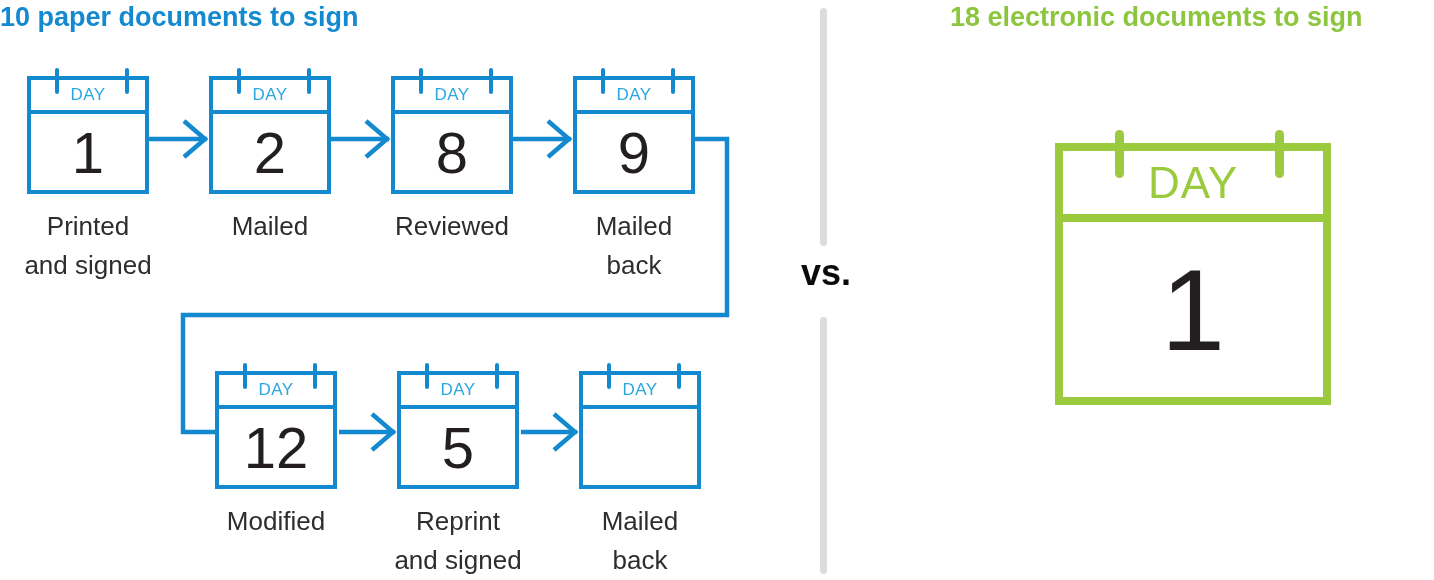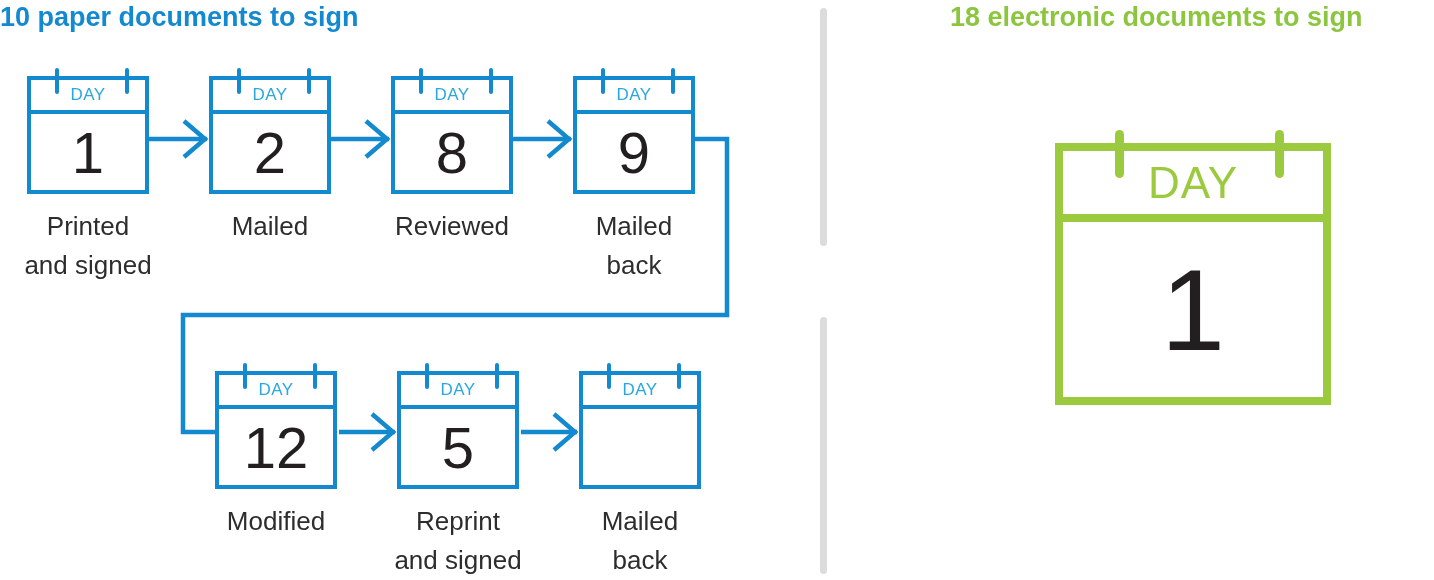--- a/index.html
+++ b/index.html
@@ -140,20 +140,21 @@
     <div class="cal-head">DAY</div>
   </div>
 
   <div class="cal-label" style="left:176px;top:502px">Modified</div>
   <div class="cal-label" style="left:358px;top:502px">Reprint
 and signed</div>
   <div class="cal-label" style="left:540px;top:502px">Mailed
 back</div>
 
   <div class="div-seg seg-top"></div>
+  <div class="vs">vs.</div>
   <div class="div-seg seg-bottom"></div>
 
   <div class="bigcal">
     <span class="tick t1"></span>
     <span class="tick t2"></span>
     <div class="cal-head">DAY</div>
     <div class="cal-num">1</div>
   </div>
 
 

